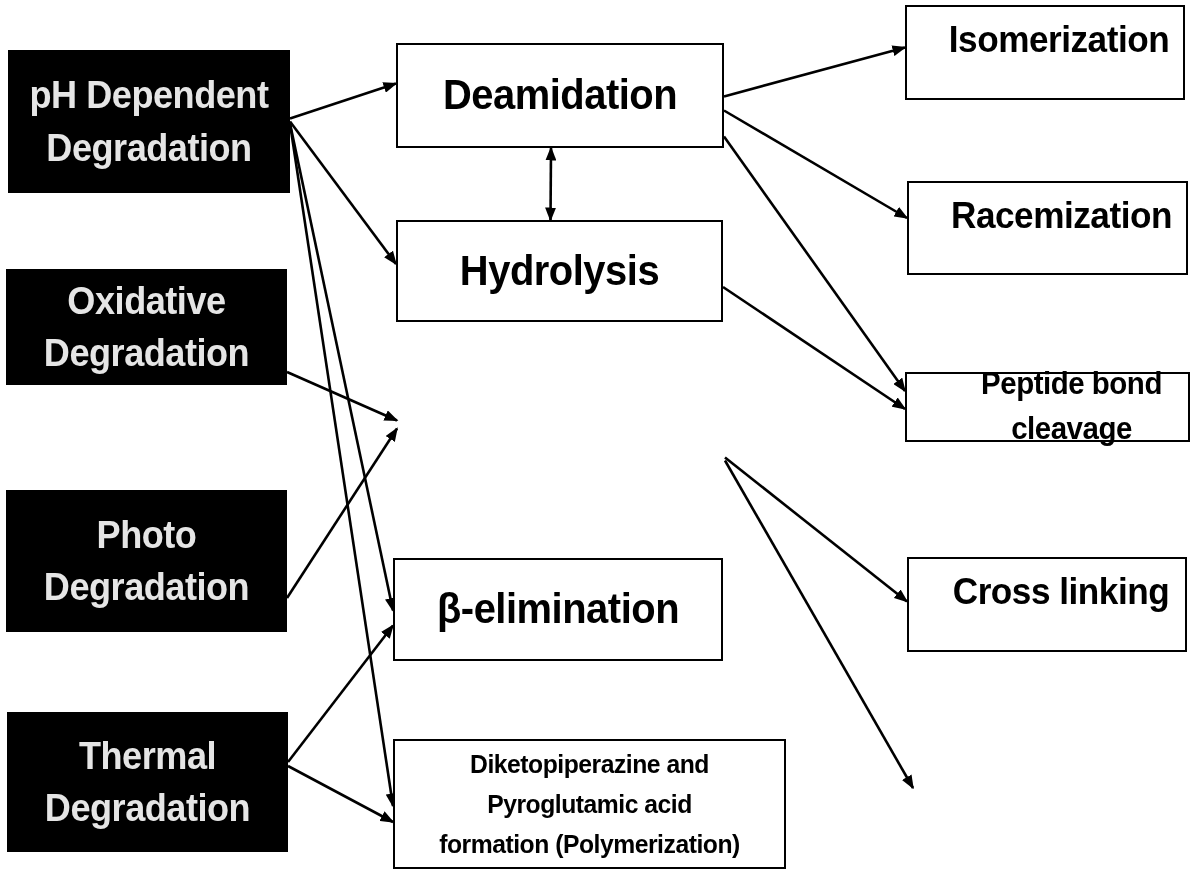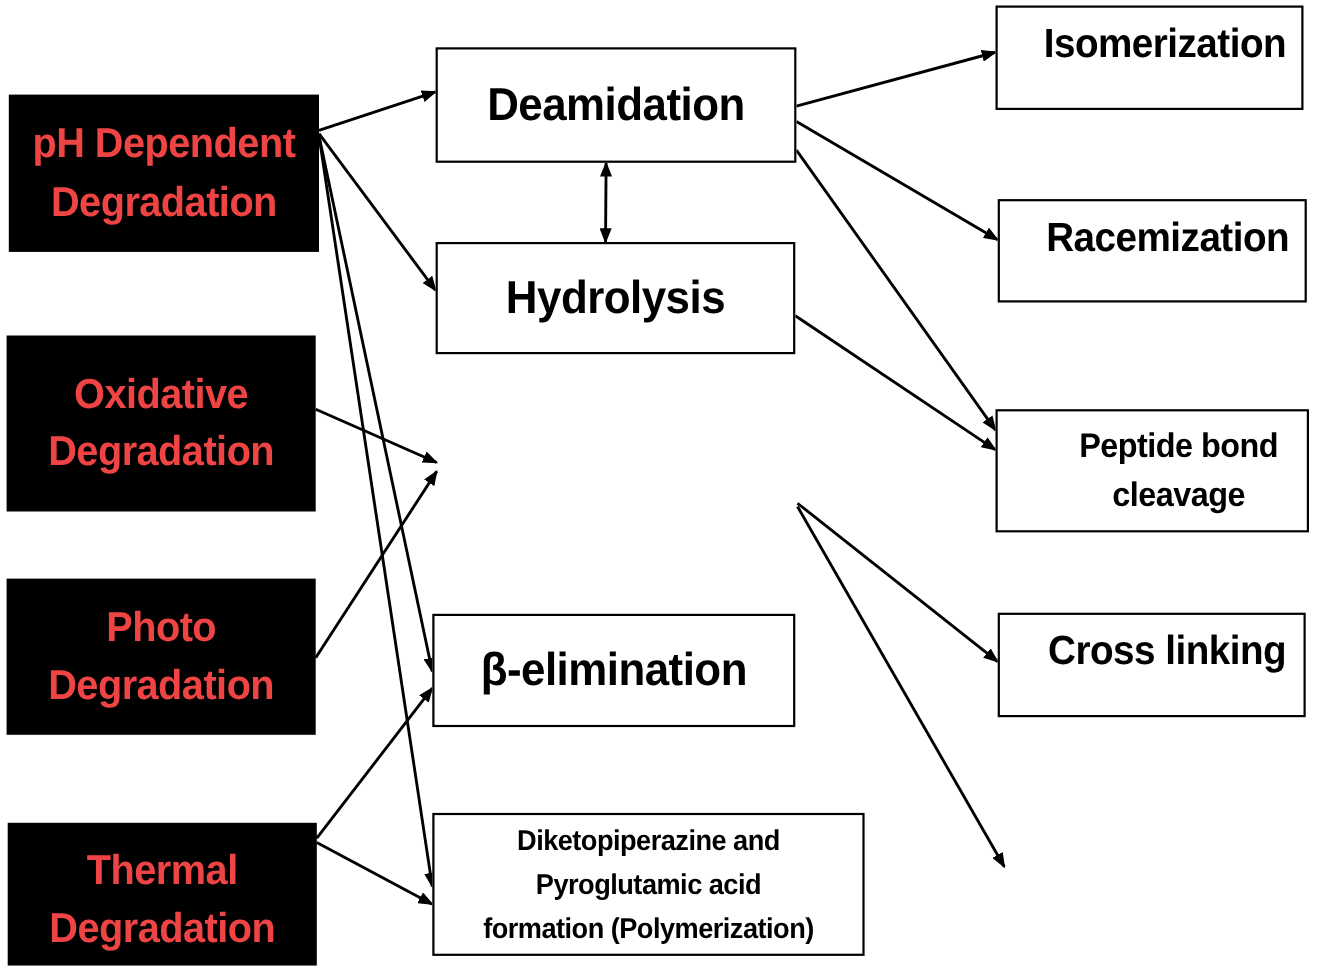--- a/index.html
+++ b/index.html
@@ -30,44 +30,43 @@
   }
   .node .lbl {
     white-space: pre-line;
     letter-spacing: -0.5px;
     transform: scaleX(0.95);
     transform-origin: 50% 50%;
     width: 100%;
   }
   .source {
     background: #000000;
-    color: #ef4444;
+    color: #e5e5e5;
     border: none;
     font-size: 38px;
     line-height: 1.38;
-    margin-top: 36px;
   }
   .big   { font-size: 42px; line-height: 1.3; }
   .single-outcome { font-size: 37px; line-height: 1.2; padding-bottom: 24px; padding-left: 28px; }
   .two-line { font-size: 31px; line-height: 1.45; }
   .diketo   { font-size: 26px; line-height: 1.55; }
 
   
   .n-ph          { left: 8px;   top: 50px;  width: 282px; height: 143px; }
-  .n-oxidative   { left: 6px;   top: 269px; width: 281px; height: 160px; justify-content: flex-end; }
+  .n-oxidative   { left: 6px;   top: 269px; width: 281px; height: 116px; justify-content: flex-end; }
   .n-photo       { left: 6px;   top: 490px; width: 281px; height: 142px; }
   .n-thermal     { left: 7px;   top: 712px; width: 281px; height: 140px; }
   .n-deamidation { left: 396px; top: 43px;  width: 328px; height: 105px; }
   .n-hydrolysis  { left: 396px; top: 220px; width: 327px; height: 102px; }
   .n-oxidation   { left: 397px; top: 386px; width: 328px; height: 103px; }
   .n-beta        { left: 393px; top: 558px; width: 330px; height: 103px; }
   .n-diketo      { left: 393px; top: 739px; width: 393px; height: 130px; }
   .n-isomerization { left: 905px; top: 5px;   width: 280px; height: 95px; }
   .n-racemization  { left: 907px; top: 181px; width: 281px; height: 94px; }
-  .n-peptide       { left: 905px; top: 372px; width: 285px; height: 112px; padding-left: 48px; }
+  .n-peptide       { left: 905px; top: 372px; width: 285px; height: 70px; padding-left: 48px; }
   .n-cross         { left: 907px; top: 557px; width: 280px; height: 95px; }
   .n-disulphide    { left: 913px; top: 752px; width: 282px; height: 92px; }
 </style>
 </head>
 <body>
 
 <div id="canvas">
 
   <svg id="edges-svg" xmlns="http://www.w3.org/2000/svg">
     <defs>

